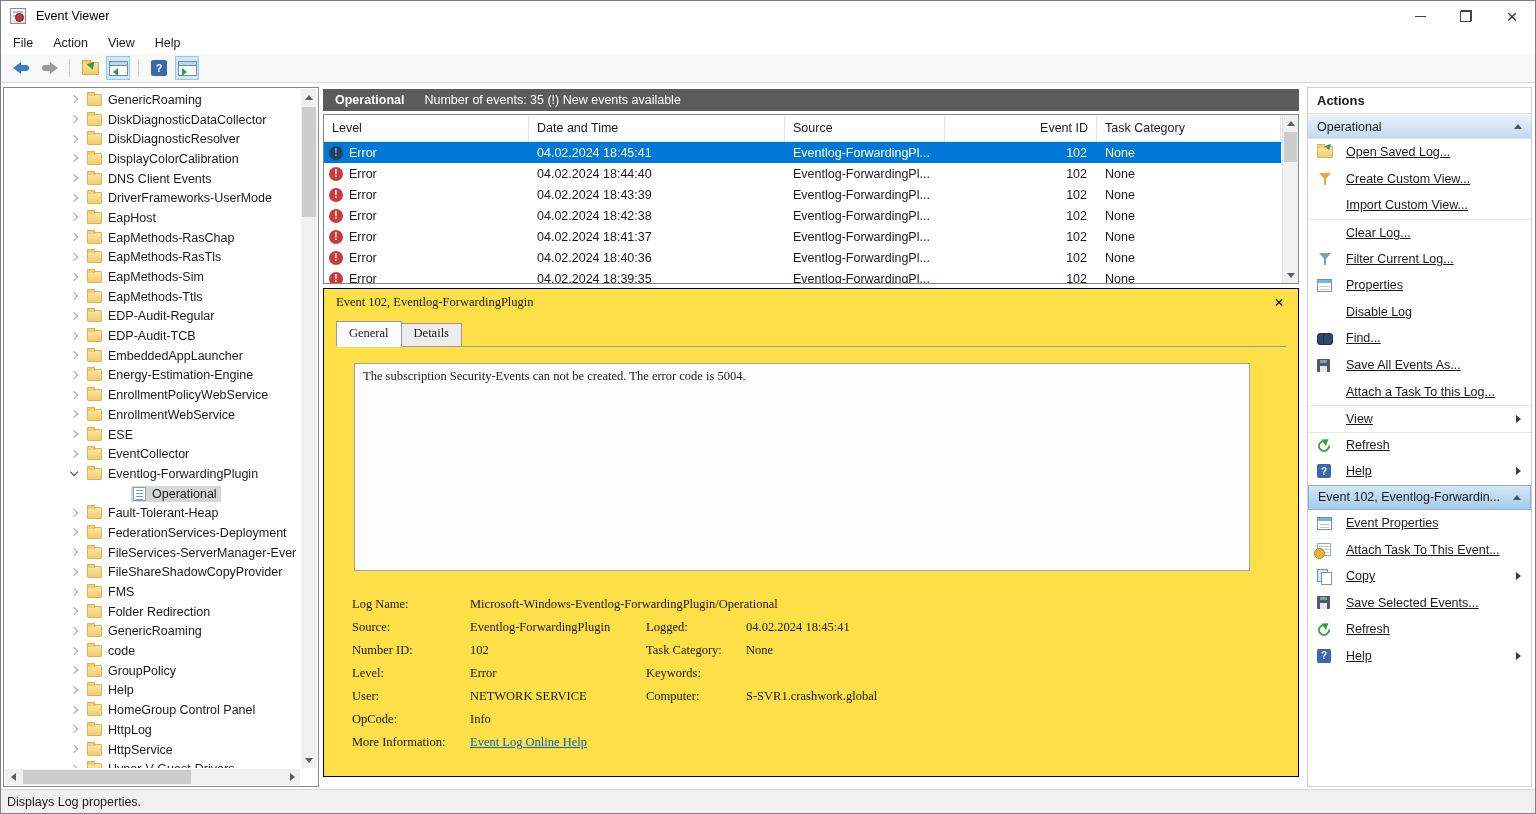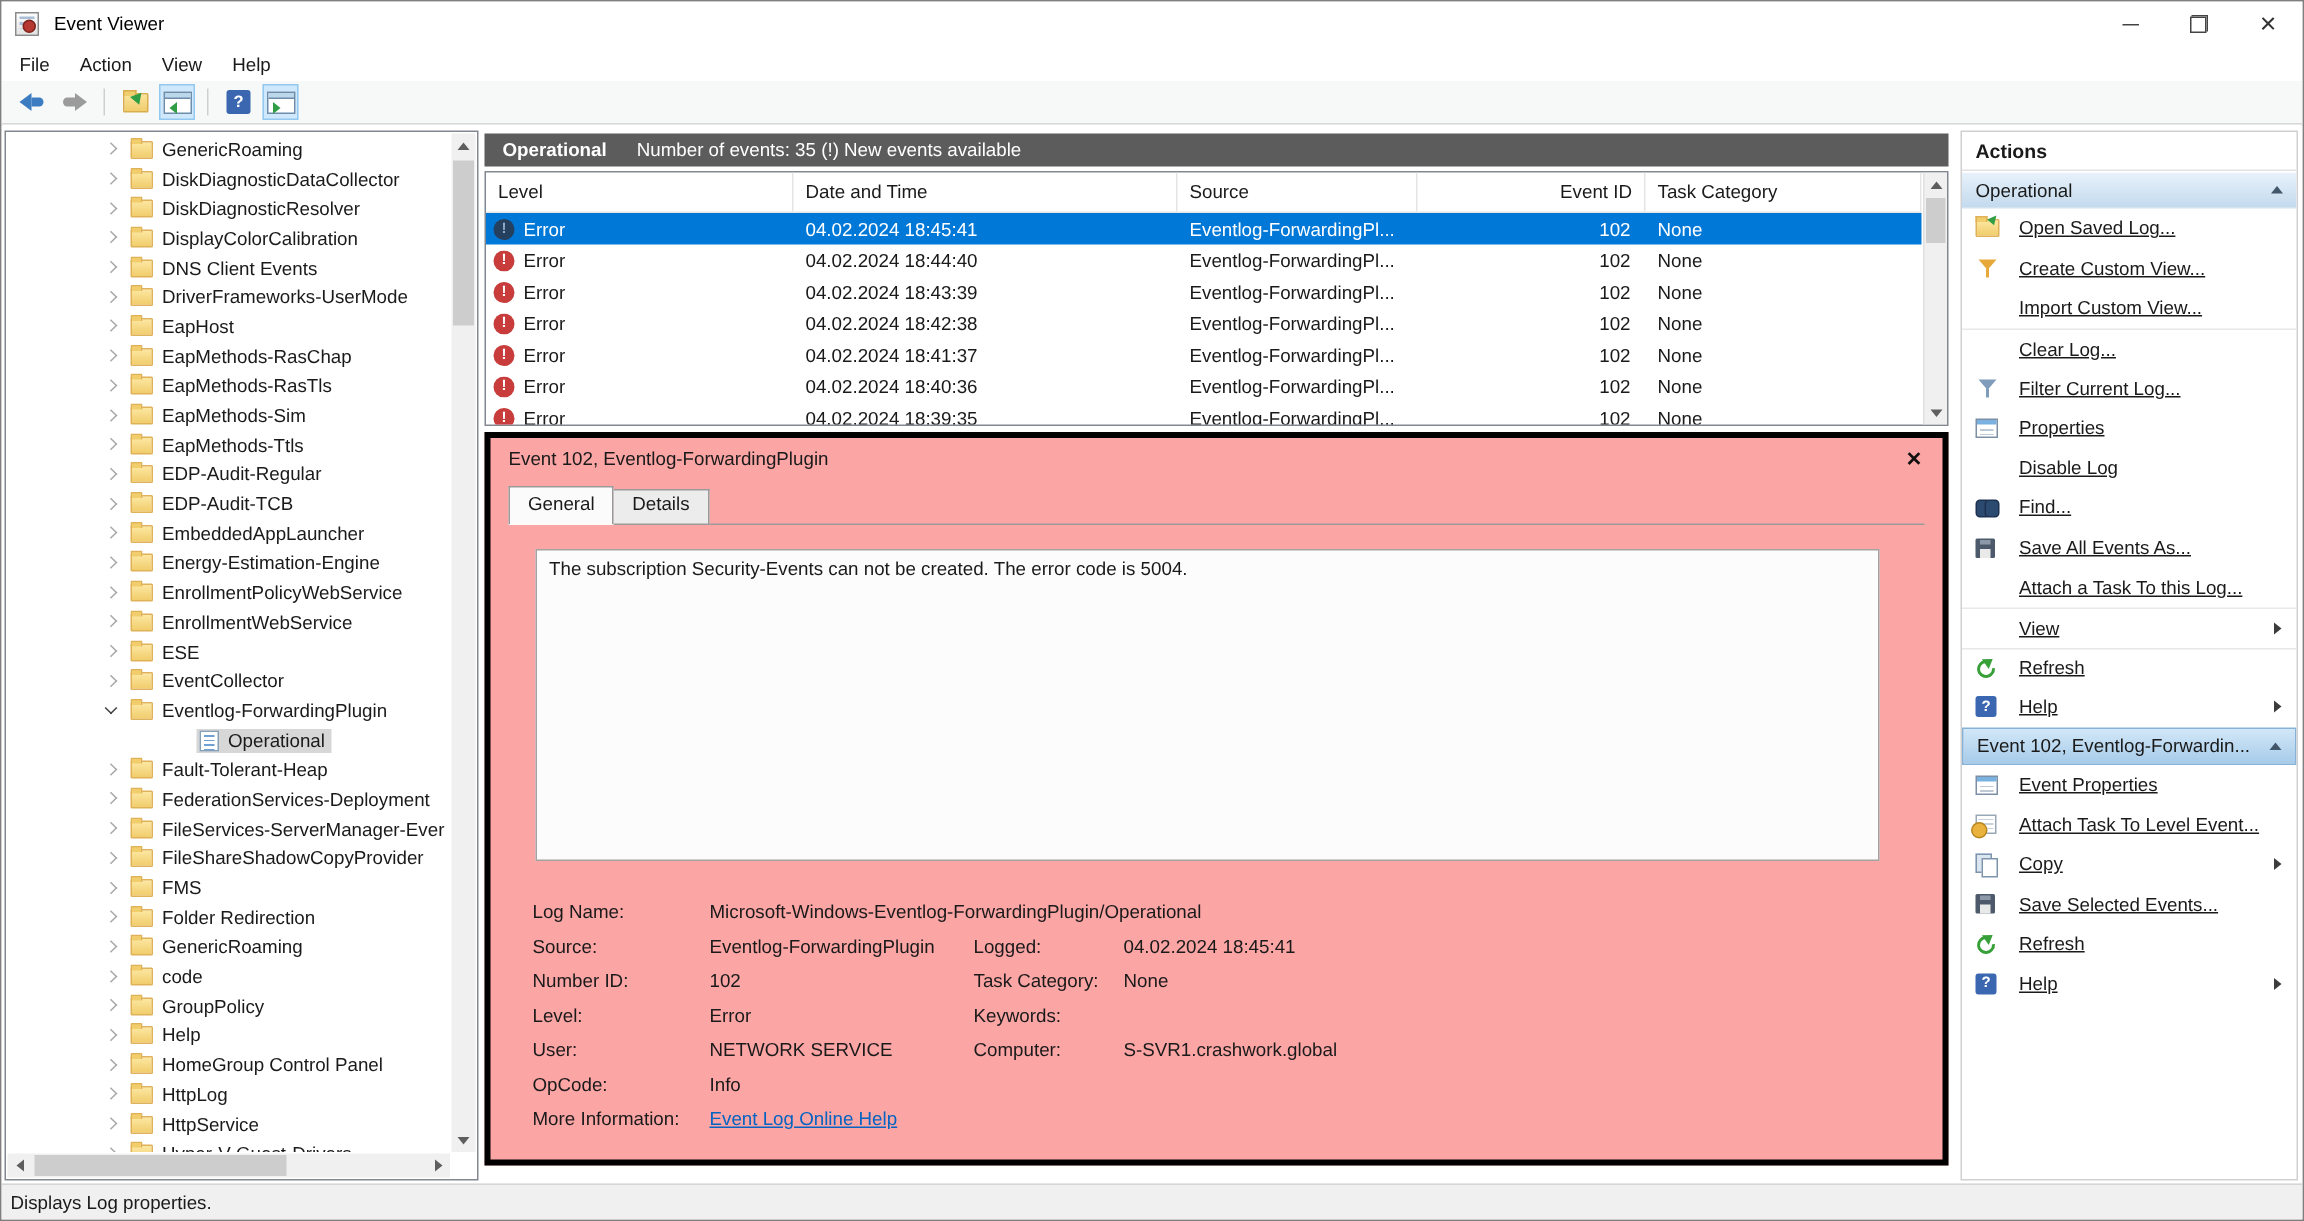--- a/index.html
+++ b/index.html
@@ -87,21 +87,21 @@
   .c-date { width:256px; padding-left:8px; }
   .c-source { width:160px; padding-left:8px; }
   .c-id { width:152px; text-align:right; padding-right:10px; justify-content:flex-end; }
   .c-task { flex:1; padding-left:8px; }
   .ev-row.selected { background:#0078d7; color:#fff; }
   .error-icon { width:14px; height:14px; border-radius:50%; background:#c93c3c; color:#fff; font-weight:bold; font-size:10px; display:flex; align-items:center; justify-content:center; margin:0 6px 0 3px; flex:none; }
   .error-icon::before { content:"!"; }
   .ev-row.selected .error-icon { background:#25405e; color:#8fa9c6; }
   .sb-v-ev { right:0; top:0; width:16px; bottom:0; border-left:1px solid #e0e0e0; }
   
-  .detail-panel { position:absolute; left:322px; top:204px; width:976px; height:489px; border:4px solid #000000; background:#fca5a5; }
+  .detail-panel { position:absolute; left:322px; top:204px; width:976px; height:489px; border:1px solid #000000; background:#fde047;font-family:Liberation Serif, serif; }
   .detail-header { height:27px; display:flex; align-items:center; padding:0 12px; }
   .detail-title { flex:1; }
   .detail-close { font-size:17px; font-weight:bold; color:#111; line-height:1; padding:0 2px; }
   .tabstrip { display:flex; margin:5px 12px 0 12px; border-bottom:1px solid #9a9a9a; height:26px; }
   .tab { padding:4px 12px 5px 12px; border:1px solid #9a9a9a; margin-bottom:-1px; background:#ececec; position:relative; }
   .tab.active { background:#fbfbfb; border-bottom-color:#fbfbfb; z-index:2; }
   .tab.inactive { border-left:none; margin-top:2px; padding-top:2px; }
   .desc-box { position:absolute; left:30px; top:74px; width:896px; height:208px; background:#fcfcfc; border:1px solid #a3a3a3; padding:5px 8px; overflow:hidden; }
   .fields { position:absolute; left:28px; top:304px; right:60px; display:grid; grid-template-columns:118px 176px 100px 1fr; grid-auto-rows:23px; align-items:center; }
   .f-label { color:#1a1a1a; }
@@ -782,21 +782,21 @@
               <span class="properties-icon"></span>
             </span>
             <span class="a-label">Event Properties</span>
             <span class="submenu-arrow"></span>
           </div>
 
           <div class="action-item">
             <span class="a-icon">
               <span class="task-icon"></span>
             </span>
-            <span class="a-label">Attach Task To Level Event...</span>
+            <span class="a-label">Attach Task To This Event...</span>
             <span class="submenu-arrow"></span>
           </div>
 
           <div class="action-item has-arrow">
             <span class="a-icon">
               <span class="copy-icon"></span>
             </span>
             <span class="a-label">Copy</span>
             <span class="submenu-arrow"></span>
           </div>

